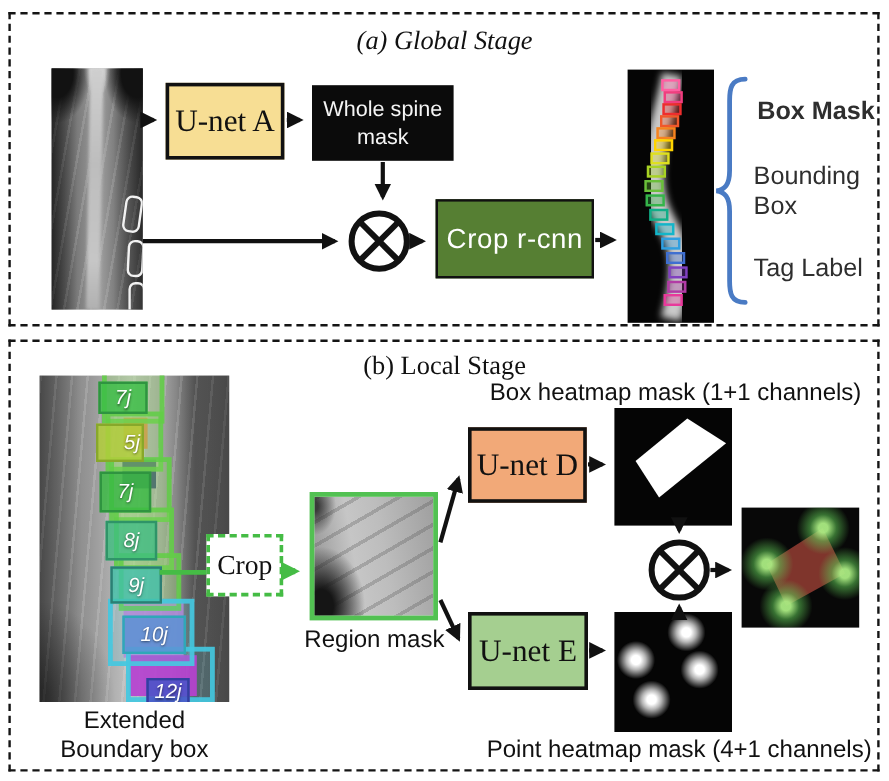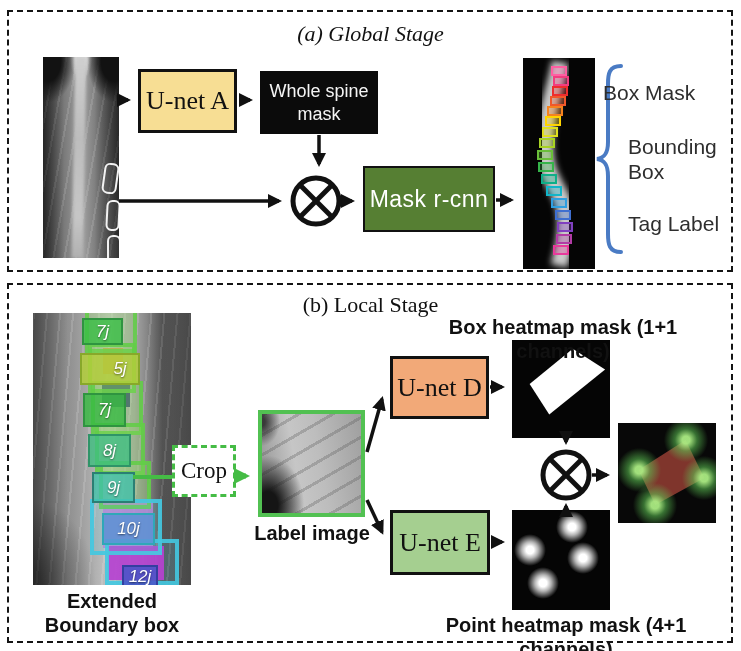--- a/index.html
+++ b/index.html
@@ -7,21 +7,21 @@
           font-family:"Liberation Sans",sans-serif;}
   .panel{position:absolute;border:2.5px dashed #141414;background:#fff;}
   .panel-title{position:absolute;left:0;right:0;text-align:center;
                font-family:"Liberation Serif",serif;font-size:22px;color:#111;}
   .box{position:absolute;display:flex;align-items:center;justify-content:center;box-sizing:border-box;}
   .nnbox{border:3px solid #111;font-family:"Liberation Serif",serif;font-size:26px;color:#111;}
   .blackbox{background:#0b0b0b;color:#f5f5f5;text-align:center;font-size:18px;line-height:1.25;}
   .greenbox{color:#fff;font-size:23px;letter-spacing:.5px;border:2.5px solid #111;}
   .imgbox{position:absolute;overflow:hidden;font-style:italic;}
   .sanslabel{position:absolute;color:#2e2e2e;font-size:21px;line-height:25px;}
-  .boldlabel{position:absolute;color:#111;font-weight:bold;font-size:20px;text-align:center;line-height:24px;}
+  .boldlabel{position:absolute;color:#111;font-weight:normal;font-size:20px;text-align:center;line-height:24px;}
   .rbox{position:absolute;width:16px;height:10px;border:2px solid;box-sizing:border-box;}
   .vbox{position:absolute;border:2.5px solid;box-sizing:border-box;display:flex;align-items:center;
         justify-content:center;color:#fff;font-size:17px;text-shadow:0 1px 2px rgba(0,0,0,.55);}
   .chain{position:absolute;box-sizing:border-box;}
   .chain.g{border:4px solid rgba(96,205,70,.85);background:rgba(140,220,95,.28);}
   .chain.c{border:4px solid rgba(66,200,224,.9);background:rgba(90,205,225,.18);}
   .patch{position:absolute;}
   .pill{position:absolute;border:2px solid #f2f2f2;border-radius:6px;background:rgba(255,255,255,.06);}
   .blob{position:absolute;width:34px;height:34px;
         background:radial-gradient(circle,#fff 0 16%,rgba(255,255,255,.7) 34%,rgba(255,255,255,0) 66%);}
@@ -57,21 +57,21 @@
 
   <div class="box nnbox" style="left: 138px; top: 69px; width: 99px; height: 64px; background-color: rgb(247, 222, 148);">
     <span>U-net A</span>
   </div>
 
   <div class="box blackbox" style="left:260px;top:71px;width:118px;height:63px;">
     <span style="display:block;width:100px;">Whole spine mask</span>
   </div>
 
   <div class="box greenbox" style="left: 363px; top: 166px; width: 132px; height: 66px; background-color: rgb(86, 127, 51);">
-    <span>Mask r-cnn</span>
+    <span>Crop r-cnn</span>
   </div>
 
   <div class="imgbox" style="left:523px;top:58px;width:72px;height:211px;background:#050505;">
     <svg width="72" height="211">
       <defs>
           <filter id="bl">
             <feGaussianBlur stdDeviation="3.2"></feGaussianBlur>
           </filter>
         </defs>
       <path d="M37,4 C30,40 20,62 22,95 C24,126 42,132 43,162 C43,188 38,198 36,208" stroke="#c9c9c9" stroke-width="17" fill="none" filter="url(#bl)"></path>
@@ -94,21 +94,21 @@
         <div class="rbox" style="left: 34px; top: 164px; border-color: rgb(128, 64, 192); background: rgba(128, 64, 192, 0.35);"></div>
         <div class="rbox" style="left: 33px; top: 176px; border-color: rgb(178, 59, 165); background: rgba(178, 59, 165, 0.35);"></div>
         <div class="rbox" style="left: 30px; top: 187px; border-color: rgb(232, 57, 155); background: rgba(232, 57, 155, 0.35);"></div>
       </div>
   </div>
 
   <svg class="overlay" style="left:594px;top:63px;" width="30" height="192" viewBox="0 0 30 192">
     <path d="M27,3 C15,3 14,11 14,21 L14,79 C14,91 10,95 3,96 C10,97 14,101 14,113 L14,171 C14,181 15,189 27,189" fill="none" stroke="#4A7BC4" stroke-width="4" stroke-linecap="round"></path>
   </svg>
 
-  <div class="sanslabel" style="left:603px;top:80px;">Box Mask</div>
+  <div class="sanslabel" style="left:631px;top:80px;font-weight:bold;">Box Mask</div>
   <div class="sanslabel" style="left:628px;top:134px;width:104px;">Bounding Box</div>
   <div class="sanslabel" style="left:628px;top:211px;">Tag Label</div>
 
   <div class="panel" style="left:7px;top:283px;width:722px;height:356px;"></div>
   <div class="panel-title" style="top:292px;">(b) Local Stage</div>
 
   <div class="imgbox" style="left:33px;top:313px;width:158px;height:272px;
               background:
                 radial-gradient(90px 120px at 0% 100%, rgba(0,0,0,.45) 10%, rgba(0,0,0,0) 70%),
                 linear-gradient(90deg, rgba(0,0,0,.35), rgba(0,0,0,0) 22%, rgba(0,0,0,0) 72%, rgba(0,0,0,.4)),
@@ -122,21 +122,21 @@
     <div class="chain g" style="left:55px;top:30px;width:48px;height:50px;"></div>
     <div class="chain g" style="left:58px;top:68px;width:52px;height:54px;"></div>
     <div class="chain g" style="left:62px;top:110px;width:50px;height:52px;"></div>
     <div class="chain g" style="left:66px;top:148px;width:52px;height:48px;"></div>
     <div class="chain c" style="left:57px;top:186px;width:72px;height:56px;"></div>
     <div class="chain c" style="left:72px;top:226px;width:74px;height:46px;"></div>
     <div style="position:absolute;left:0;top:0;width:100%;height:100%;">
         <div class="vbox" style="left: 49px; top: 5px; width: 41px; height: 27px; background: rgba(58, 190, 70, 0.82); border-color: rgb(47, 148, 64);">
           <span>7j</span>
         </div>
-        <div class="vbox" style="left: 47px; top: 40px; width: 60px; height: 32px; background: rgba(178, 206, 58, 0.85); border-color: rgb(136, 168, 42); padding-left: 20px;">
+        <div class="vbox" style="left: 47px; top: 40px; width: 40px; height: 32px; background: rgba(178, 206, 58, 0.85); border-color: rgb(136, 168, 42); padding-left: 20px;">
           <span>5j</span>
         </div>
         <div class="vbox" style="left: 50px; top: 80px; width: 43px; height: 34px; background: rgba(56, 186, 66, 0.82); border-color: rgb(47, 148, 64);">
           <span>7j</span>
         </div>
         <div class="vbox" style="left: 55px; top: 121px; width: 43px; height: 33px; background: rgba(62, 190, 128, 0.8); border-color: rgb(47, 148, 104);">
           <span>8j</span>
         </div>
         <div class="vbox" style="left: 59px; top: 159px; width: 43px; height: 31px; background: rgba(64, 192, 168, 0.8); border-color: rgb(43, 127, 116);">
           <span>9j</span>
@@ -155,21 +155,21 @@
   <div class="box cropbox" style="left:172px;top:445px;width:64px;height:52px;">
     <span>Crop</span>
   </div>
 
   <div class="imgbox" style="left:258px;top:410px;width:107px;height:107px;border:4px solid #52C152;box-sizing:border-box;
               background:
                 radial-gradient(55px 75px at 6% 92%, #151515 18%, rgba(0,0,0,0) 66%),
                 radial-gradient(30px 40px at 0% 8%, rgba(30,30,30,.8) 10%, rgba(0,0,0,0) 60%),
                 repeating-linear-gradient(150deg, rgba(80,80,80,.28) 0 3px, rgba(0,0,0,0) 3px 17px),
                 linear-gradient(80deg, #8f8f8f, #c6c6c6 36%, #bdbdbd 58%, #9f9f9f);"></div>
-  <div class="boldlabel" style="left:248px;top:521px;width:128px;">Label image</div>
+  <div class="boldlabel" style="left:248px;top:521px;width:128px;">Region mask</div>
 
   <div class="box nnbox" style="left: 390px; top: 356px; width: 99px; height: 63px; background-color: rgb(242, 169, 120);">
     <span>U-net D</span>
   </div>
 
   <div class="box nnbox" style="left: 390px; top: 510px; width: 100px; height: 65px; background-color: rgb(165, 207, 144);">
     <span>U-net E</span>
   </div>
 
   <div class="imgbox" style="left:512px;top:340px;width:98px;height:98px;background:#050505;">

